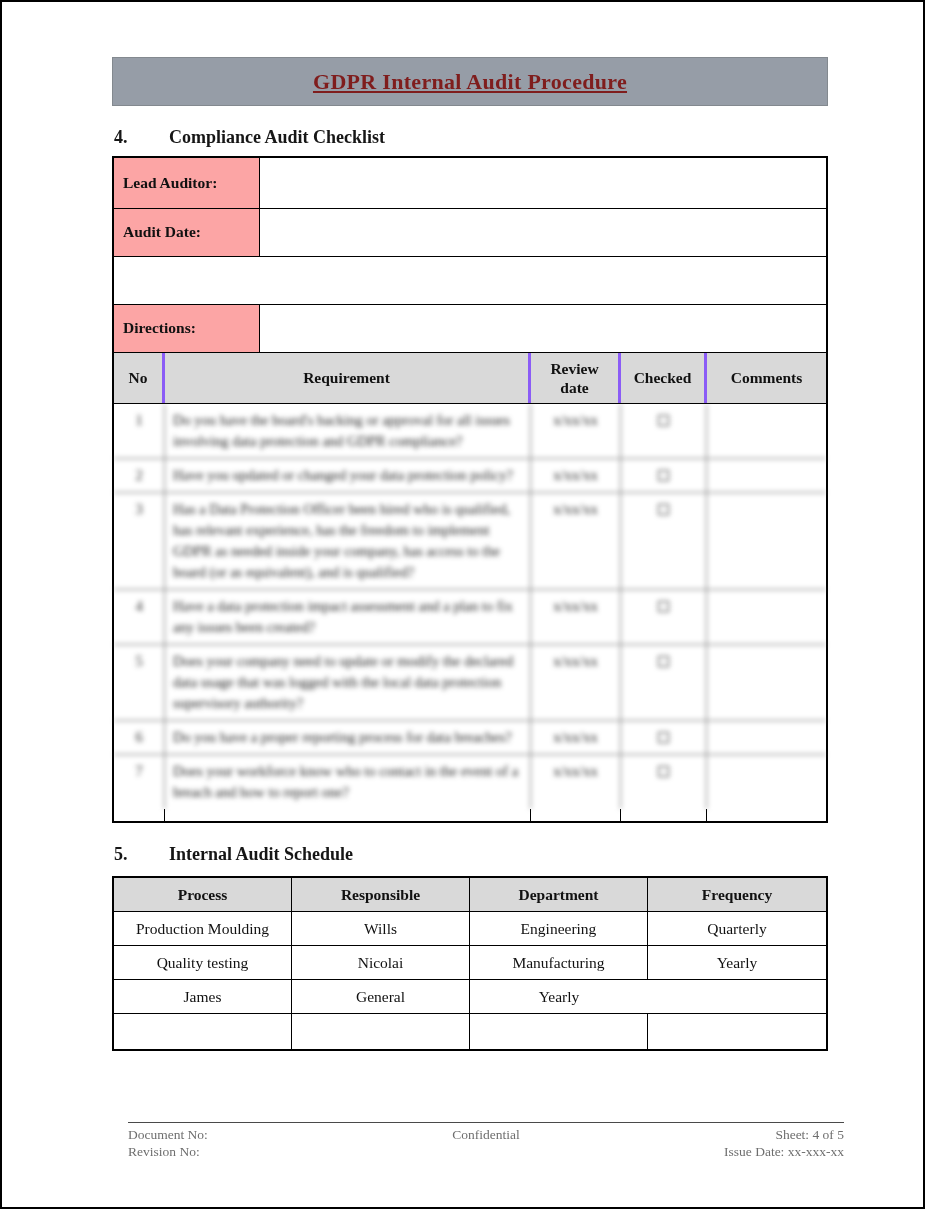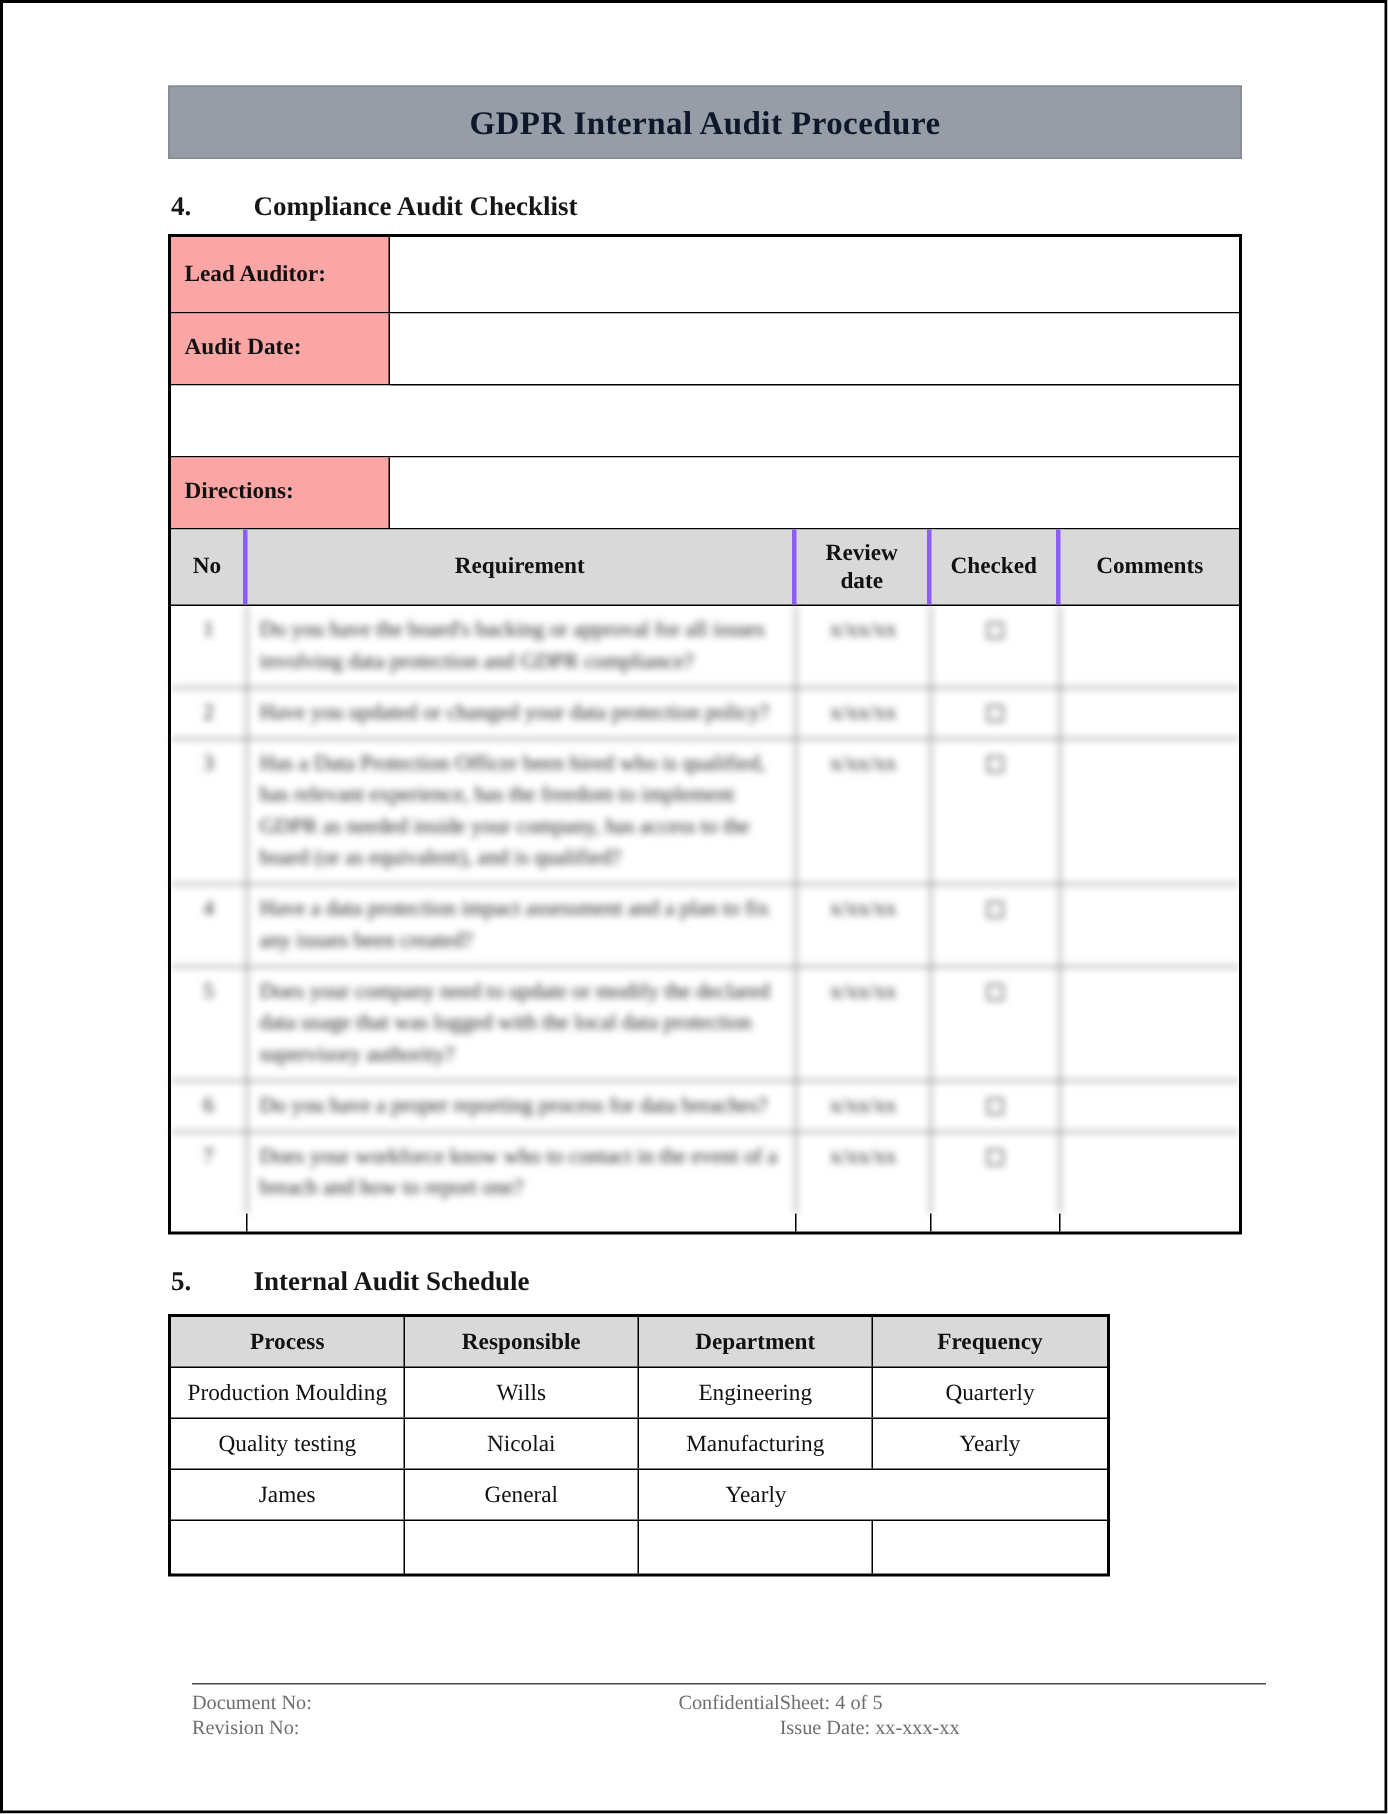--- a/index.html
+++ b/index.html
@@ -16,21 +16,21 @@
 
   
   .titlebar {
     margin: 55px 0 0 110px;
     width: 716px; height: 49px;
     background: #969DA7;
     border: 1px solid #83898F;
     display: flex; align-items: center; justify-content: center;
   }
   .titlebar .title {
-    color: #0f172a; font-weight: bold; font-size: 22px; letter-spacing: .3px;
+    color: #7f1d1d; font-weight: bold; font-size: 22px; letter-spacing: .3px; text-decoration: underline;
   }
 
   
   .sec-heading {
     margin: 21px 0 0 112px; width: 714px;
     display: flex; font-weight: bold; font-size: 18px; color: #161616;
   }
   .sec-heading .sec-num { width: 55px; flex: 0 0 55px; }
 
   
@@ -76,21 +76,21 @@
     border: 1.5px solid #333; background: #fff;
     font-size: 0; line-height: 0; color: transparent; overflow: hidden;
   }
 
   .cl-strip { height: 12px; display: grid; grid-template-columns: 51px 366px 90px 86px 1fr; }
   .cl-strip > div { border-right: 1px solid #000; }
   .cl-strip > div:last-child { border-right: none; }
 
   
   .schedule {
-    margin: 11px 0 0 110px; width: 628px;
+    margin: 11px 0 0 110px; width: 716px;
     border: 2px solid #000;
   }
   .sch-row { display: grid; grid-template-columns: repeat(4, 1fr); border-bottom: 1px solid #000; min-height: 34px; }
   .sch-row:last-child { border-bottom: none; }
   .sch-row > div {
     border-right: 1px solid #000; display: flex; align-items: center; justify-content: center;
     font-size: 15.5px; padding: 4px 6px; text-align: center;
   }
   .sch-row > div:last-child { border-right: none; }
   .sch-header { background: #D9D9D9; }
@@ -99,21 +99,21 @@
 
   
   .footer {
     position: absolute; left: 126px; top: 1120px; width: 716px;
     border-top: 1px solid #4a4a4a; padding-top: 3px;
     display: grid; grid-template-columns: 1fr auto 1fr;
     font-size: 13.5px; color: #6E6E6E; line-height: 1.26;
   }
   .footer .f-left { text-align: left; }
   .footer .f-center { text-align: center; }
-  .footer .f-right { }
+  .footer .f-right { text-align: right; }
 </style>
 </head>
 <body>
 
 <div class="page">
 
   <div class="titlebar">
     <div class="title">GDPR Internal Audit Procedure</div>
   </div>
 

